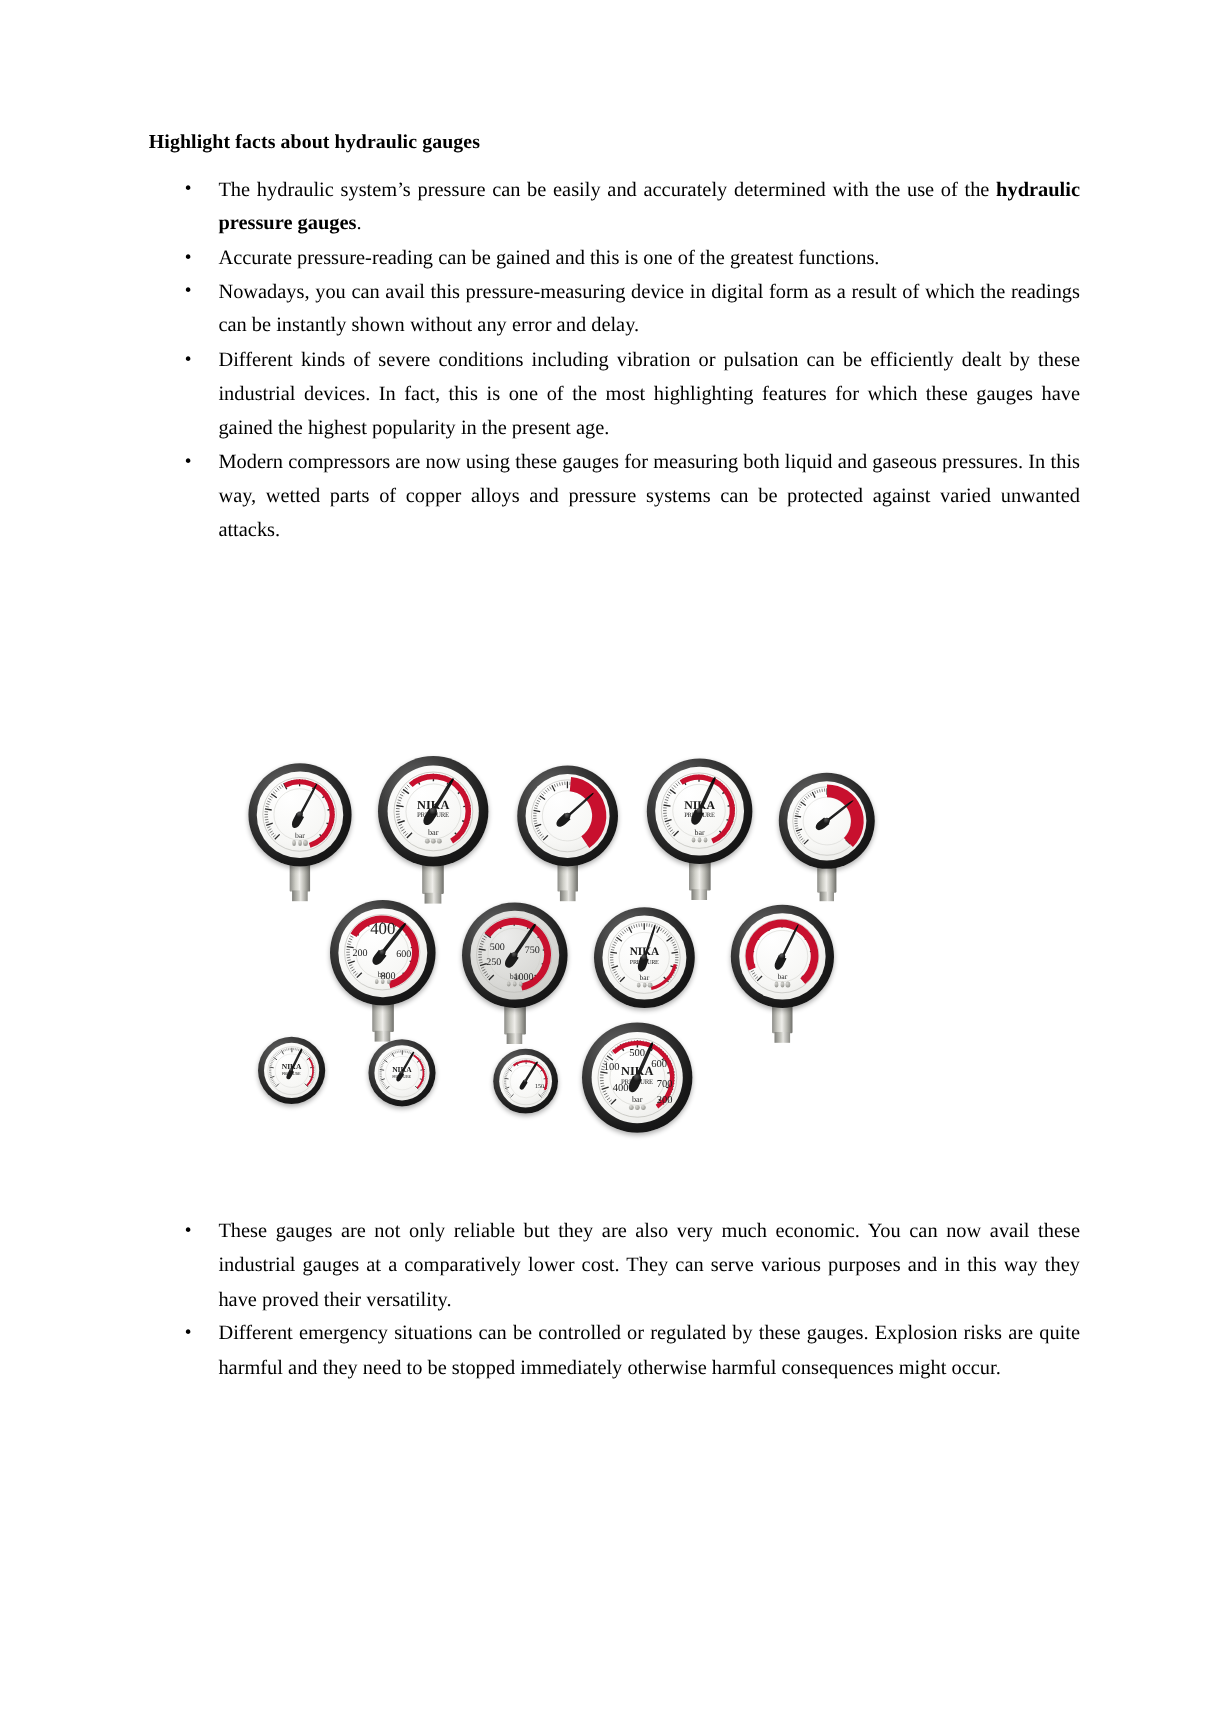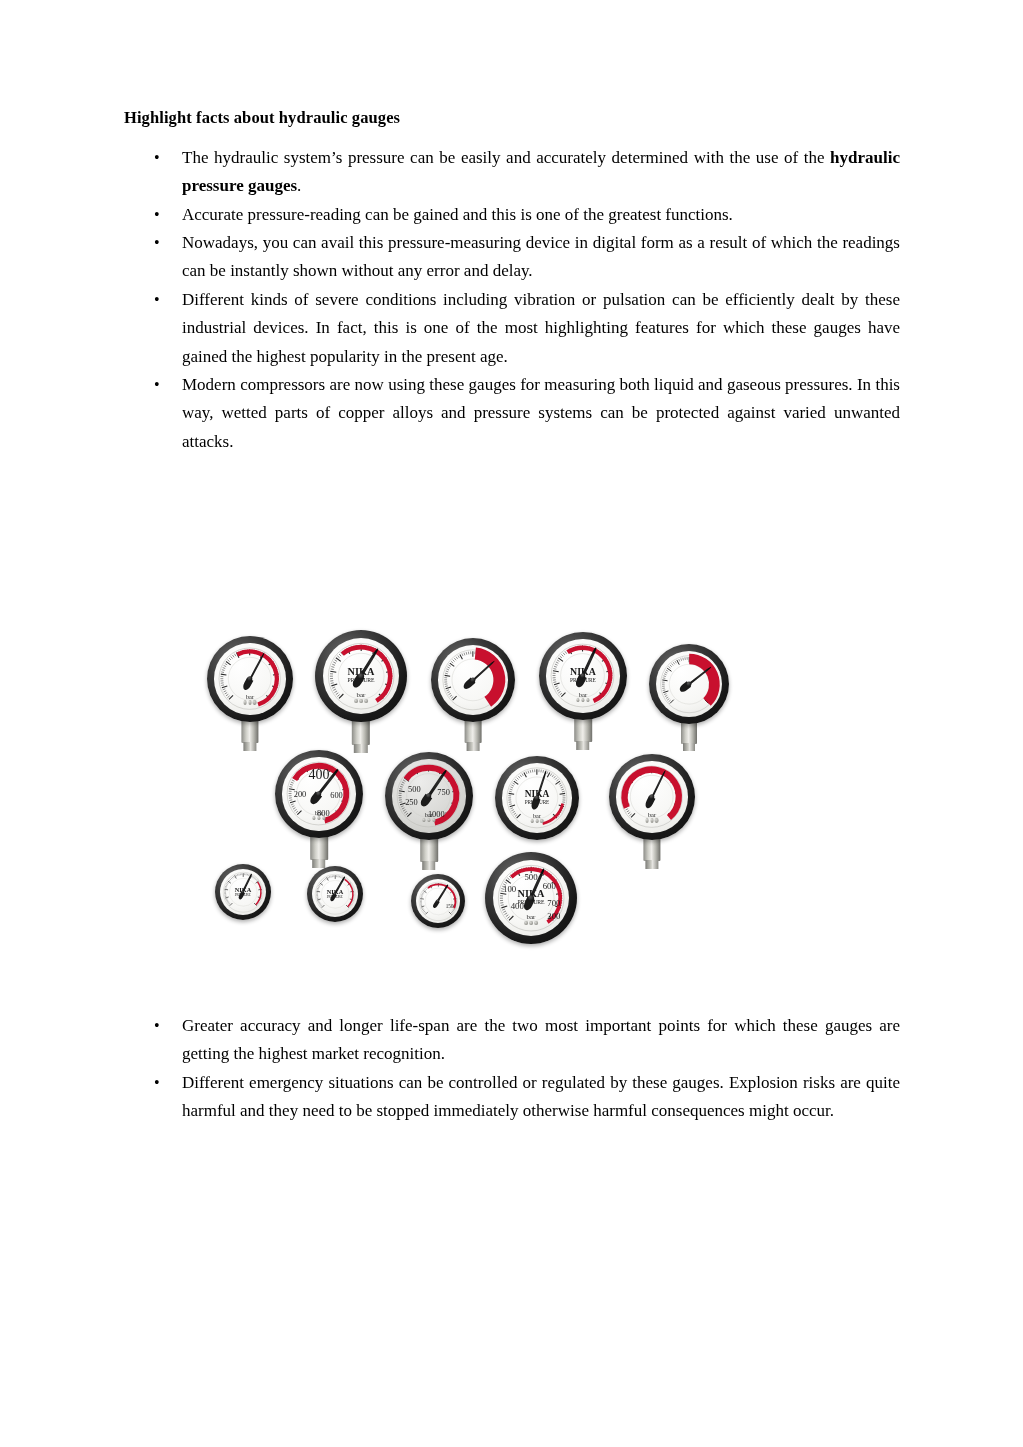--- a/index.html
+++ b/index.html
@@ -1343,18 +1343,18 @@
               <div class="tail" style="width: 7.636px; height: 12.9812px; top: -12.9812px; border-radius: 50% 50% 0px 0px;"></div>
             </div>
             <div class="hub" style="width: 5.727px; height: 5.727px;"></div>
           </div>
         </div>
       </div>
     </div>
 
   <div class="content" style="top:1012px;">
     <ul class="bullets" id="list-bottom">
-        <li><span class="txt">Greater accuracy and longer life-span are the two most important points for which these gauges are getting the highest market recognition.</span></li>
+        <li><span class="txt">These gauges are not only reliable but they are also very much economic. You can now avail these industrial gauges at a comparatively lower cost. They can serve various purposes and in this way they have proved their versatility.</span></li>
         <li><span class="txt">Different emergency situations can be controlled or regulated by these gauges. Explosion risks are quite harmful and they need to be stopped immediately otherwise harmful consequences might occur.</span></li>
       </ul>
   </div>
 
 </div>
 
 </body></html>

